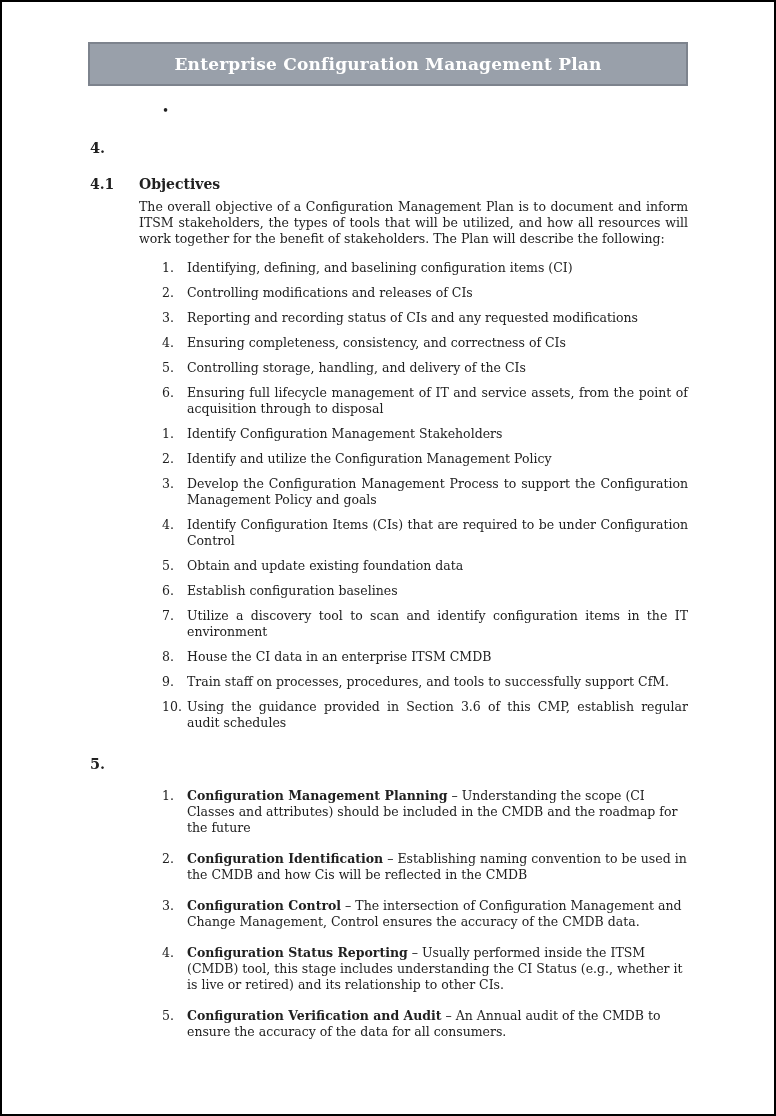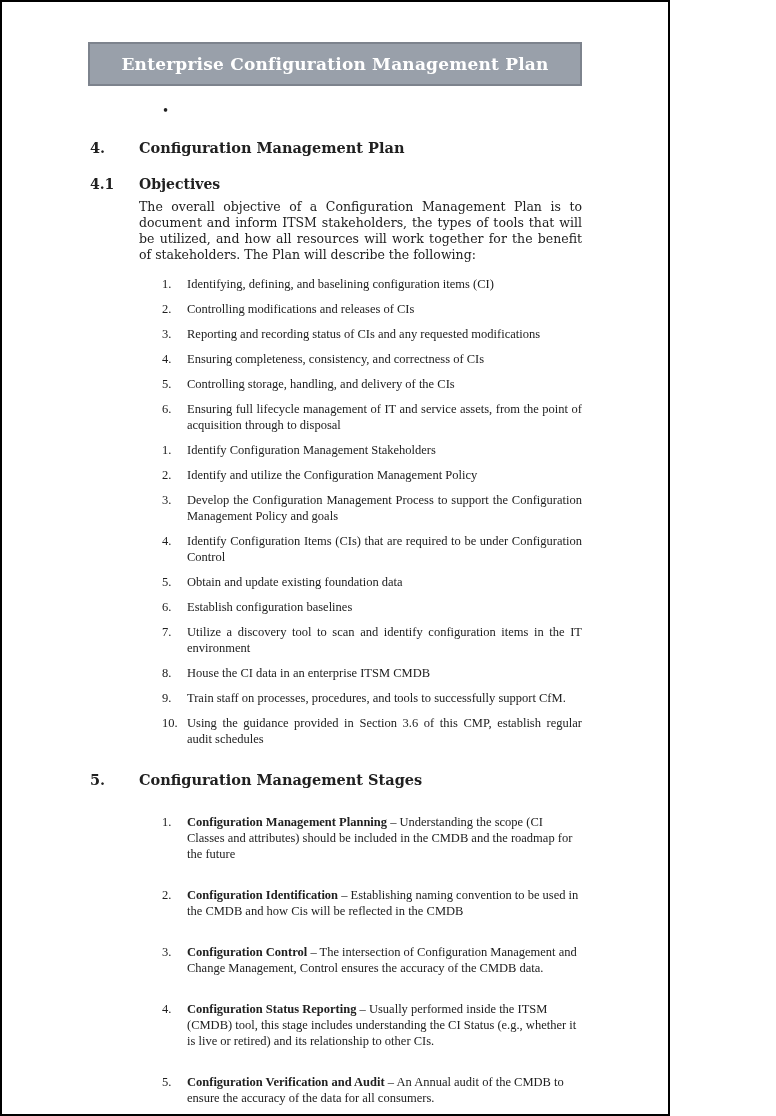--- a/index.html
+++ b/index.html
@@ -1,18 +1,18 @@
 <!DOCTYPE html>
 <html style="--banner-fill: #99a0aa; --banner-border: #7d838d; --page-border: #000000; --body-text: #212121; --footer-text: #808080; --footer-line: #6e6e6e;"><head>
 <meta charset="utf-8">
 <style>
   html, body { margin: 0; padding: 0; background: #ffffff; }
   .page {
     position: relative;
-    width: 670px;
+    width: 776px;
     height: 1116px;
     box-sizing: border-box;
     border: 2px solid var(--page-border, #000000);
     background: #ffffff;
     font-family: "DejaVu Serif", serif;
     font-size: 12.5px;
     line-height: 16px;
     color: var(--body-text, #212121);
     display: flex;
     flex-direction: column;
@@ -56,55 +56,53 @@
   .body-block { margin-left: 49px; }
   .para {
     margin-top: 6px;
     text-align: justify;
   }
   ol.olist {
     list-style: none;
     counter-reset: n;
     margin: 0;
     padding: 0 0 0 23px;
-    font-family: Liberation Serif, serif;
   }
   ol.olist > li {
     display: flex;
     margin-top: 9px;
   }
   ol.olist > li::before {
     counter-increment: n;
     content: counter(n) ".";
     flex: 0 0 25px;
   }
   ol.olist > li .li-text { flex: 1; }
   ol.olist.justify > li .li-text { text-align: justify; }
-  ol.olist.stages > li { margin-top: 25px; }
+  ol.olist.stages > li { margin-top: 15px; }
   ol.olist.stages .lead { font-weight: bold; }
   .gap-lg { margin-top: 24px; }
 </style>
 </head>
 <body>
 
 <div class="page">
 
   <div class="banner">
     <span class="banner-title">Enterprise Configuration Management Plan</span>
   </div>
 
   <div class="content">
 
     <div class="bullet-row">
       <span class="marker">•</span>
     </div>
 
     <div class="sec-head h1">
       <span class="num">4.</span>
-      <span>Configuration Management Plan</span>
     </div>
 
     <div class="sec-head h2">
       <span class="num">4.1</span>
       <span>Objectives</span>
     </div>
 
     <div class="body-block">
       <p class="para">The overall objective of a Configuration Management Plan is to document and inform ITSM stakeholders, the types of tools that will be utilized, and how all resources will work together for the benefit of stakeholders. The Plan will describe the following:</p>
       <ol class="olist justify">
@@ -160,21 +158,20 @@
             <span class="li-text">Train staff on processes, procedures, and tools to successfully support CfM.</span>
           </li>
         <li>
             <span class="li-text">Using the guidance provided in Section 3.6 of this CMP, establish regular audit schedules</span>
           </li>
       </ol>
     </div>
 
     <div class="sec-head h1 gap-lg">
       <span class="num">5.</span>
-      <span>Configuration Management Stages</span>
     </div>
 
     <div class="body-block">
       <ol class="olist stages">
         <li>
             <span class="li-text"><b class="lead">Configuration Management Planning</b><span> – Understanding the scope (CI Classes and attributes) should be included in the CMDB and the roadmap for the future</span></span>
           </li>
         <li>
             <span class="li-text"><b class="lead">Configuration Identification</b><span> – Establishing naming convention to be used in the CMDB and how Cis will be reflected in the CMDB</span></span>
           </li>

